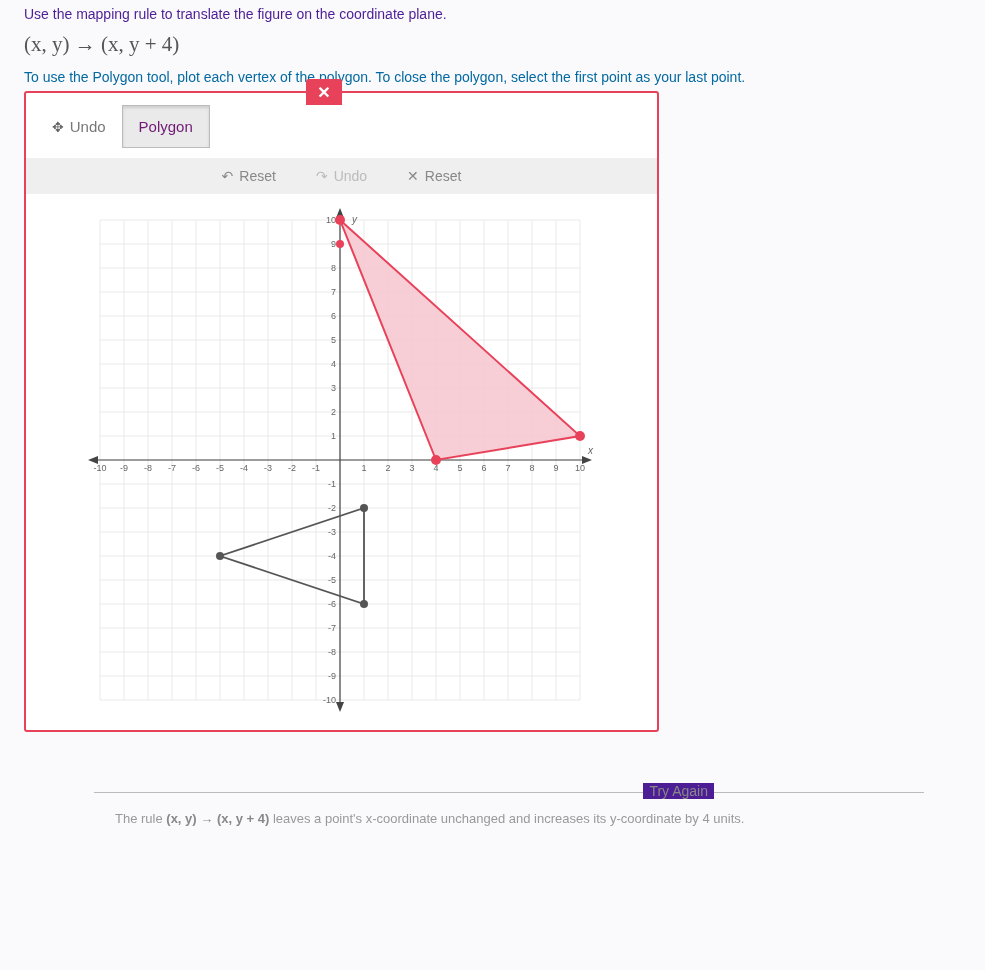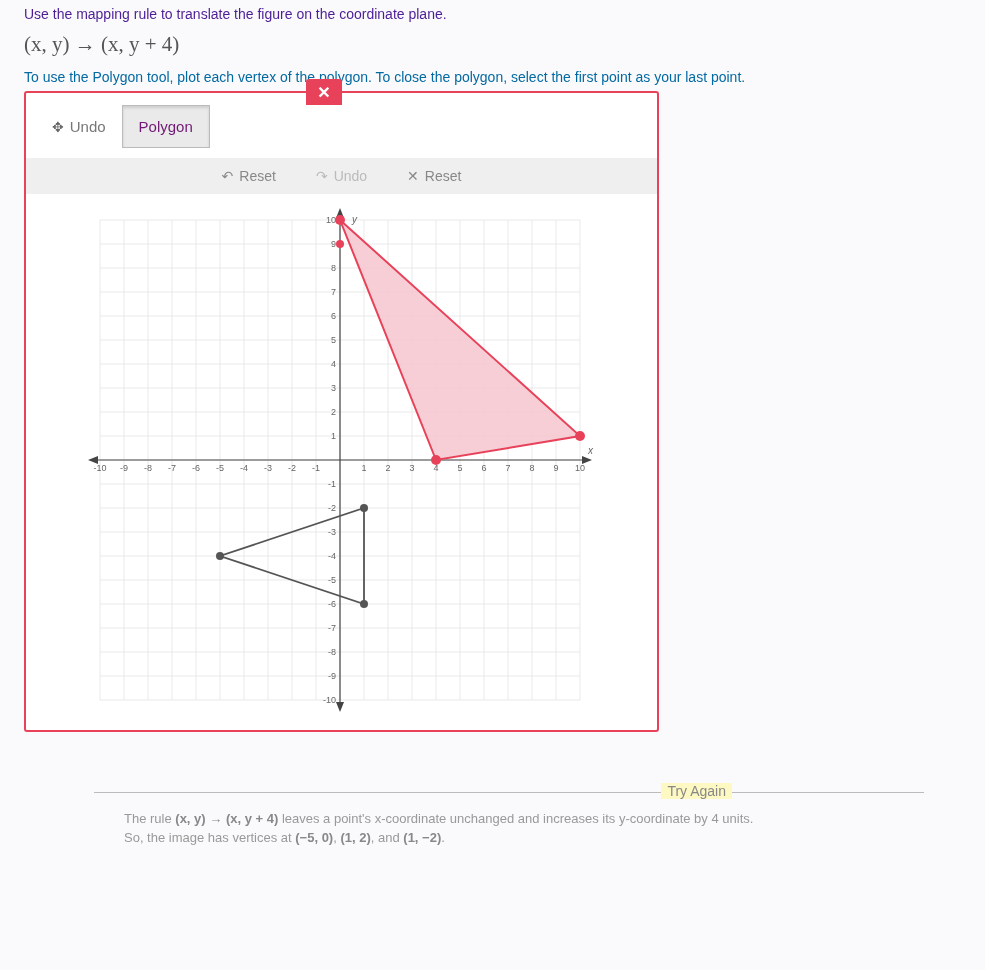--- a/index.html
+++ b/index.html
@@ -56,25 +56,25 @@
 .y-lbl { font-size:10px; fill:#666; font-style:italic; }
 .pink-tri { fill:#f6c6cf; fill-opacity:0.85; stroke:#e8425a; stroke-width:2; }
 .pink-vtx { fill:#e8425a; }
 .gray-tri { fill:none; stroke:#555; stroke-width:1.8; }
 .gray-vtx { fill:#555; }
 .try-box {
   margin: 60px 0 0 70px; width: 830px;
   position: relative;
 }
 .try-legend {
-  position:absolute; top:-9px; right:192px; background:#fef9c3;
+  position:absolute; top:-9px; right:210px; background:#4c1d95;
   padding:0 6px; color:#888; font-size:14px;
 }
 .try-top-line { border-top:1.5px solid #bbb; padding-top:14px; }
-.try-line { font-size:13px; color:#999; margin:4px 30px; }
+.try-line { font-size:13px; color:#999; margin:4px 21px; }
 .bold-sm { font-weight:bold; color:#888; }
 </style>
 </head>
 <body>
 
 <div class="q-line1">Use the mapping rule to translate the figure on the coordinate plane.</div>
 <div class="rule">(x, y) → (x, y + 4)</div>
 <div class="instr">To use the Polygon tool, plot each vertex of the polygon. To close the polygon, select the first point as your last point.</div>
 
 <div class="tool-container">
@@ -213,17 +213,14 @@
       </svg>
   </div>
 </div>
 
 <div class="try-box">
   <div class="try-legend">Try Again</div>
   <div class="try-top-line">
     <div class="try-line">
       <span>The rule </span><span class="bold-sm">(x, y) → (x, y + 4)</span><span> leaves a point's x-coordinate unchanged and increases its y-coordinate by 4 units.</span>
     </div>
-    <div class="try-line">
-      <span>So, the image has vertices at </span><span class="bold-sm">(−5, 0)</span><span>, </span><span class="bold-sm">(1, 2)</span><span>, and </span><span class="bold-sm">(1, −2)</span><span>.</span>
-    </div>
   </div>
 </div>
 
 </body></html>

